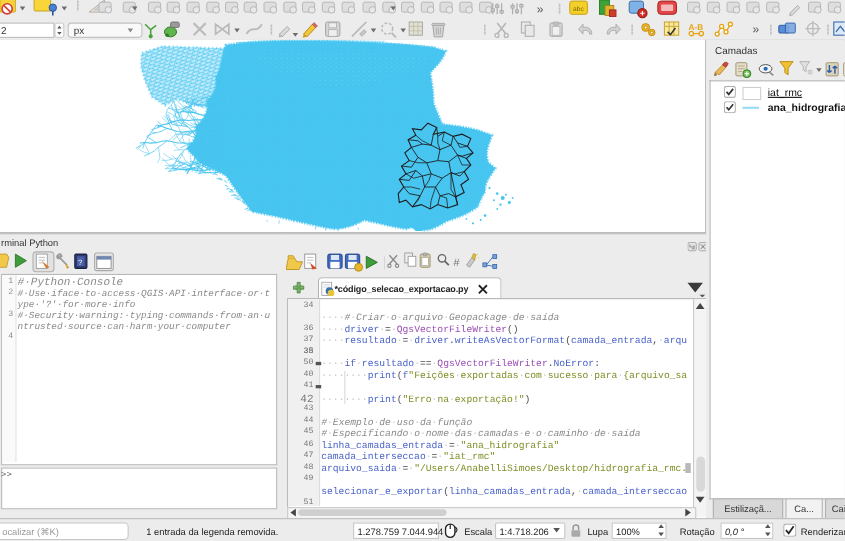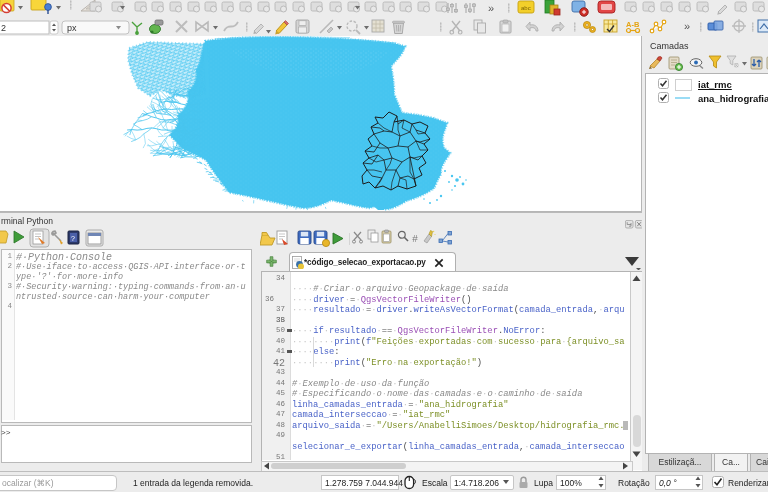--- a/index.html
+++ b/index.html
@@ -628,33 +628,32 @@
       <path d="M1,1 L15,1 L8,10 Z" fill="#3a3a3a"></path>
       <path d="M12,12 L17,12 L14.5,14.5 Z" fill="#555"></path>
     </svg>
 </div>
 <div id="editorarea" class="abs" style="left:257px;top:212px;width:389px;height:259px;">
 <div class="abs" style="left:4px;top:59px;width:381px;height:199px;background:#fff;border:1px solid #b3b3b3;"></div>
 <div class="abs" style="left:5px;top:60px;width:28px;height:188px;background:#f0f0f0;border-right:1px solid #dcdcdc;"></div>
 <div class="abs mono" style="left:8px;top:61.5px;width:20px;text-align:right;font-size:7.5px;color:#777;">34</div>
 <div class="abs mono" style="left:8px;top:72.0px;width:20px;text-align:right;font-size:7.5px;color:#777;margin-top:32px;">35</div>
 <div class="abs mono" style="left:35px;top:72.0px;width:338px;overflow:hidden;font-size:8.8px;white-space:pre;letter-spacing:0;"><span class="cmt"><span class="dots">·</span><span class="dots">·</span><span class="dots">·</span><span class="dots">·</span>#<span class="dots">·</span>Criar<span class="dots">·</span>o<span class="dots">·</span>arquivo<span class="dots">·</span>Geopackage<span class="dots">·</span>de<span class="dots">·</span>saída</span></div>
-<div class="abs mono" style="left:8px;top:82.6px;width:20px;font-size:7.5px;color:#777;">36</div>
+<div class="abs mono" style="left:8px;top:82.6px;width:20px;text-align:right;font-size:7.5px;color:#777;">36</div>
 <div class="abs mono" style="left:35px;top:82.6px;width:338px;overflow:hidden;font-size:8.8px;white-space:pre;letter-spacing:0;"><span class="pl"><span class="dots">·</span><span class="dots">·</span><span class="dots">·</span><span class="dots">·</span></span><span class="kw">driver</span><span class="pl"><span class="dots">·</span>=<span class="dots">·</span></span><span class="cls">QgsVectorFileWriter</span><span class="pl">()</span></div>
 <div class="abs mono" style="left:8px;top:93.1px;width:20px;text-align:right;font-size:7.5px;color:#777;">37</div>
 <div class="abs mono" style="left:35px;top:93.1px;width:338px;overflow:hidden;font-size:8.8px;white-space:pre;letter-spacing:0;"><span class="pl"><span class="dots">·</span><span class="dots">·</span><span class="dots">·</span><span class="dots">·</span></span><span class="kw">resultado</span><span class="pl"><span class="dots">·</span>=<span class="dots">·</span></span><span class="kw">driver</span><span class="pl">.</span><span class="kw">writeAsVectorFormat</span><span class="pl">(</span><span class="kw">camada_entrada</span><span class="pl">,<span class="dots">·</span></span><span class="kw">arqu</span></div>
 <div class="abs mono" style="left:8px;top:103.6px;width:20px;text-align:right;font-size:7.5px;color:#777;">38</div>
 <div class="abs mono" style="left:8px;top:114.2px;width:20px;text-align:right;font-size:7.5px;color:#777;">50</div>
 <div class="abs" style="left:29.5px;top:117.2px;width:5px;height:2.5px;background:#555;"></div>
 <div class="abs mono" style="left:35px;top:114.2px;width:338px;overflow:hidden;font-size:8.8px;white-space:pre;letter-spacing:0;"><span class="pl"><span class="dots">·</span><span class="dots">·</span><span class="dots">·</span><span class="dots">·</span></span><span class="kw">if</span><span class="pl"><span class="dots">·</span></span><span class="kw">resultado</span><span class="pl"><span class="dots">·</span>==<span class="dots">·</span></span><span class="cls">QgsVectorFileWriter</span><span class="pl">.</span><span class="kw">NoError</span><span class="pl">:</span></div>
 <div class="abs mono" style="left:8px;top:124.7px;width:20px;text-align:right;font-size:7.5px;color:#777;">40</div>
 <div class="abs mono" style="left:35px;top:124.7px;width:338px;overflow:hidden;font-size:8.8px;white-space:pre;letter-spacing:0;"><span class="pl"><span class="dots">·</span><span class="dots">·</span><span class="dots">·</span><span class="dots">·</span><span class="dots">·</span><span class="dots">·</span><span class="dots">·</span><span class="dots">·</span></span><span class="kw">print</span><span class="pl">(</span><span class="kw">f</span><span class="str">"Feições<span class="dots">·</span>exportadas<span class="dots">·</span>com<span class="dots">·</span>sucesso<span class="dots">·</span>para<span class="dots">·</span>{arquivo_sa</span></div>
 <div class="abs mono" style="left:8px;top:135.2px;width:20px;text-align:right;font-size:7.5px;color:#777;">41</div>
 <div class="abs" style="left:29.5px;top:138.2px;width:5px;height:2.5px;background:#555;"></div>
-<div class="abs mono" style="left:35px;top:135.2px;width:338px;overflow:hidden;font-size:8.8px;white-space:pre;letter-spacing:0;"><span class="pl"><span class="dots">·</span><span class="dots">·</span><span class="dots">·</span><span class="dots">·</span></span><span class="kw">else</span><span class="pl">:</span></div>
 <div class="abs mono" style="left:8px;top:145.7px;width:20px;text-align:right;font-size:10px;color:#777;">42</div>
 <div class="abs mono" style="left:35px;top:145.7px;width:338px;overflow:hidden;font-size:8.8px;white-space:pre;letter-spacing:0;"><span class="pl"><span class="dots">·</span><span class="dots">·</span><span class="dots">·</span><span class="dots">·</span><span class="dots">·</span><span class="dots">·</span><span class="dots">·</span><span class="dots">·</span></span><span class="kw">print</span><span class="pl">(</span><span class="str">"Erro<span class="dots">·</span>na<span class="dots">·</span>exportação!"</span><span class="pl">)</span></div>
 <div class="abs mono" style="left:8px;top:156.3px;width:20px;text-align:right;font-size:7.5px;color:#777;">43</div>
 <div class="abs mono" style="left:8px;top:166.8px;width:20px;text-align:right;font-size:7.5px;color:#777;">44</div>
 <div class="abs mono" style="left:35px;top:166.8px;width:338px;overflow:hidden;font-size:8.8px;white-space:pre;letter-spacing:0;"><span class="cmt">#<span class="dots">·</span>Exemplo<span class="dots">·</span>de<span class="dots">·</span>uso<span class="dots">·</span>da<span class="dots">·</span>função</span></div>
 <div class="abs mono" style="left:8px;top:177.3px;width:20px;text-align:right;font-size:7.5px;color:#777;">45</div>
 <div class="abs mono" style="left:35px;top:177.3px;width:338px;overflow:hidden;font-size:8.8px;white-space:pre;letter-spacing:0;"><span class="cmt">#<span class="dots">·</span>Especificando<span class="dots">·</span>o<span class="dots">·</span>nome<span class="dots">·</span>das<span class="dots">·</span>camadas<span class="dots">·</span>e<span class="dots">·</span>o<span class="dots">·</span>caminho<span class="dots">·</span>de<span class="dots">·</span>saída</span></div>
 <div class="abs mono" style="left:8px;top:187.9px;width:20px;text-align:right;font-size:7.5px;color:#777;">46</div>
 <div class="abs mono" style="left:35px;top:187.9px;width:338px;overflow:hidden;font-size:8.8px;white-space:pre;letter-spacing:0;"><span class="kw">linha_camadas_entrada</span><span class="pl"><span class="dots">·</span>=<span class="dots">·</span></span><span class="str">"ana_hidrografia"</span></div>
 <div class="abs mono" style="left:8px;top:198.4px;width:20px;text-align:right;font-size:7.5px;color:#777;">47</div>
@@ -720,21 +719,21 @@
         <rect x="0" y="2" width="10" height="12" rx="1" fill="#e8e4d8" stroke="#9a8f6a" stroke-width="0.8"></rect>
         <path d="M2,5 L8,5 M2,8 L8,8 M2,11 L6,11" stroke="#8aa5c8" stroke-width="1"></path>
       </g>
 </svg>
 <div class="abs" style="left:3px;top:37px;width:123px;height:379px;background:#fff;border:1px solid #b3b3b3;border-right:none;"></div>
 <svg class="abs" style="left:16px;top:42px;" width="11" height="11">
       <rect x="0.5" y="0.5" width="10" height="10" rx="2" fill="#fff" stroke="#b0b0b0"></rect>
       <path d="M2.5,5.5 L4.5,7.8 L8.5,2.8" fill="none" stroke="#333" stroke-width="1.5"></path>
     </svg>
 <div class="abs" style="left:33px;top:43px;width:15px;height:10px;background:#fff;border:1px solid #cfcfcf;"></div>
-<div class="abs" style="left:56px;top:43px;font-size:9.5px;font-weight:bold;color:#111;text-decoration:underline;">iat_rmc</div>
+<div class="abs" style="left:56px;top:43px;font-size:9.5px;font-weight:normal;color:#111;text-decoration:underline;">iat_rmc</div>
 <svg class="abs" style="left:16px;top:56px;" width="11" height="11">
       <rect x="0.5" y="0.5" width="10" height="10" rx="2" fill="#fff" stroke="#b0b0b0"></rect>
       <path d="M2.5,5.5 L4.5,7.8 L8.5,2.8" fill="none" stroke="#333" stroke-width="1.5"></path>
     </svg>
 <div class="abs" style="left:33px;top:61px;width:15px;height:2px;background:#9adcf5;"></div>
 <div class="abs" style="left:56px;top:57px;font-size:9.5px;font-weight:bold;color:#111;">ana_hidrografia</div>
 <div class="abs" style="left:6px;top:417px;width:62px;height:17px;background:#d8d8d8;border:1px solid #b3b3b3;font-size:8.5px;color:#333;text-align:center;line-height:16px;">Estilizaçã...</div>
 <div class="abs" style="left:72px;top:417px;width:32px;height:17px;background:#f2f2f2;border:1px solid #b3b3b3;border-bottom:none;font-size:8.5px;color:#333;text-align:center;line-height:16px;">Ca...</div>
 <div class="abs" style="left:108px;top:417px;width:30px;height:17px;background:#d8d8d8;border:1px solid #b3b3b3;font-size:8.5px;color:#333;text-align:center;line-height:16px;">Cai...</div>
 </div>

